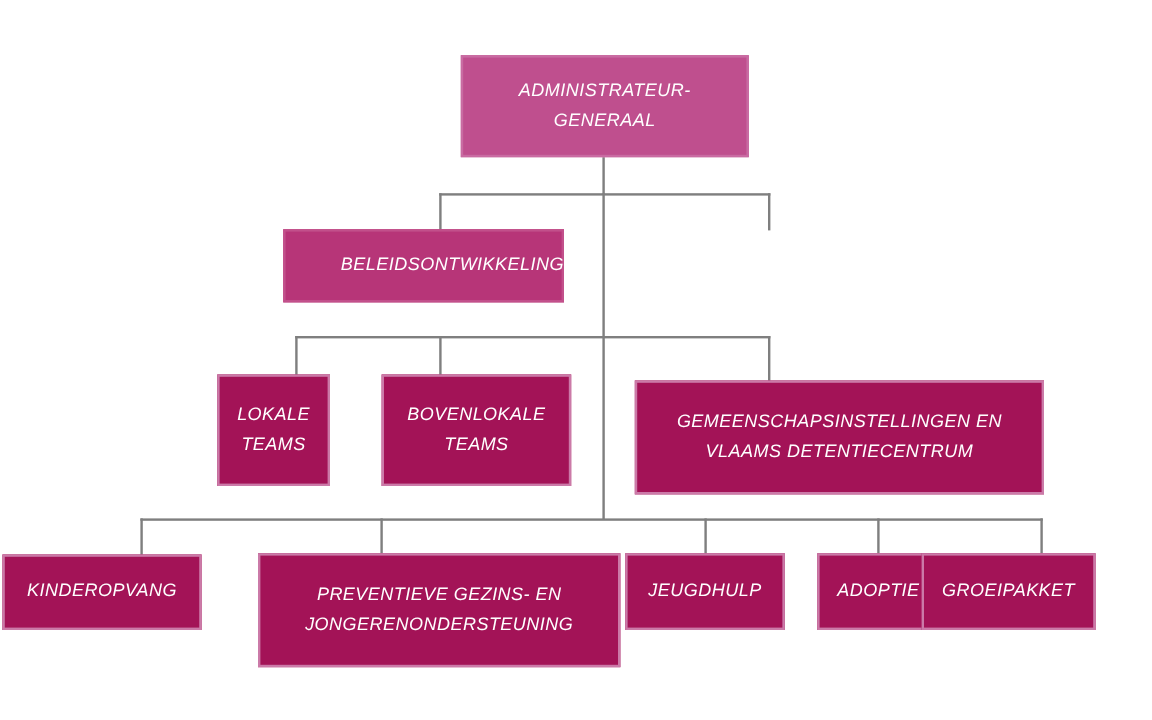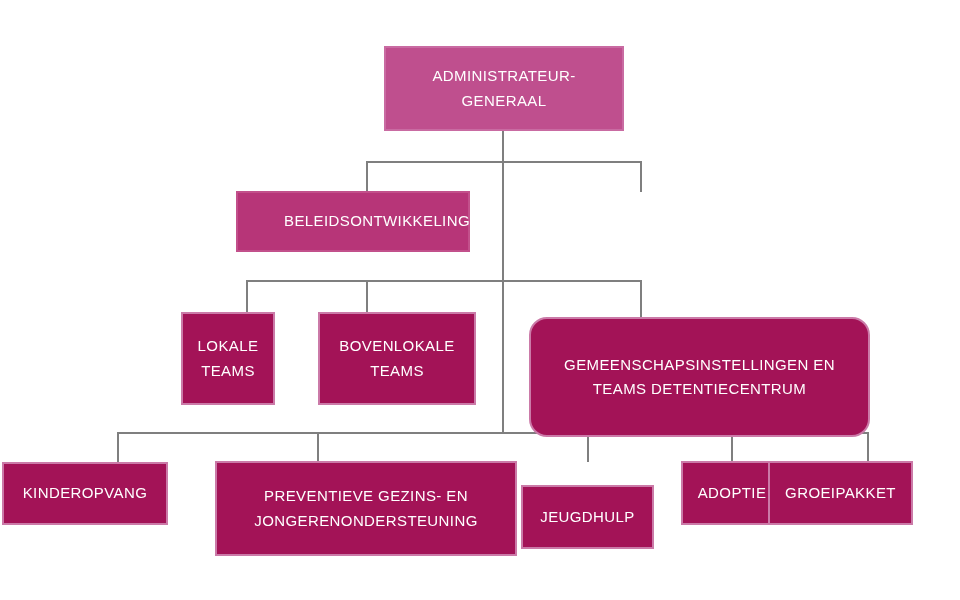--- a/index.html
+++ b/index.html
@@ -31,34 +31,34 @@
     flex-direction: column;
     align-items: center;
     justify-content: center;
     text-align: center;
     color: var(--text);
     font-size: 15px;
     letter-spacing: 0.4px;
     line-height: 1.62;
     z-index: 2;
   }
-  .node .line { display: block; }
+  .node .line { display: block; font-style: italic; }
   .l1 { background: var(--level1-fill); border: 2px solid var(--level1-border); }
   .l2 { background: var(--level2-fill); border: 2px solid var(--level2-border); padding-left: 48px; }
   .l3 { background: var(--level3-fill); border: 2px solid var(--level3-border); }
 
   #n-root         { left: 384px; top: 46px;  width: 240px; height: 85px; }
   #n-beleid       { left: 236px; top: 191px; width: 234px; height: 61px; }
   #n-organisatie  { left: 541px; top: 191px; width: 268px; height: 61px; }
   #n-lokale       { left: 181px; top: 312px; width: 94px;  height: 93px; }
   #n-bovenlokale  { left: 318px; top: 312px; width: 158px; height: 93px; }
-  #n-gemeenschaps { left: 529px; top: 317px; width: 341px; height: 120px; border-radius: 18px; }
+  #n-gemeenschaps { left: 529px; top: 317px; width: 341px; height: 95px; }
   #n-kinderopvang { left: 2px;   top: 462px; width: 166px; height: 63px; text-align: right; }
   #n-preventieve  { left: 195px; top: 461px; width: 302px; height: 95px; margin-left: 20px; }
-  #n-jeugdhulp    { left: 521px; top: 461px; width: 133px; height: 64px; margin-top: 24px; }
+  #n-jeugdhulp    { left: 521px; top: 461px; width: 133px; height: 64px; }
   #n-adoptie      { left: 681px; top: 461px; width: 102px; height: 64px; }
   #n-groeipakket  { left: 768px; top: 461px; width: 145px; height: 64px; }
 
   .cline { position: absolute; background: var(--connector); z-index: 1; }
   #c-v-root         { left: 502px; top: 131px; width: 2px;   height: 31px; }
   #c-h1             { left: 366px; top: 161px; width: 276px; height: 2px; }
   #c-v-beleid       { left: 366px; top: 161px; width: 2px;   height: 31px; }
   #c-v-organisatie  { left: 640px; top: 161px; width: 2px;   height: 31px; }
   #c-v-trunk        { left: 502px; top: 161px; width: 2px;   height: 272px; }
   #c-h2             { left: 246px; top: 280px; width: 396px; height: 2px; }
@@ -105,21 +105,21 @@
   <div class="node l3" id="n-lokale">
     <span class="line">LOKALE</span>
     <span class="line">TEAMS</span>
   </div>
   <div class="node l3" id="n-bovenlokale">
     <span class="line">BOVENLOKALE</span>
     <span class="line">TEAMS</span>
   </div>
   <div class="node l3" id="n-gemeenschaps">
     <span class="line">GEMEENSCHAPSINSTELLINGEN EN</span>
-    <span class="line">TEAMS DETENTIECENTRUM</span>
+    <span class="line">VLAAMS DETENTIECENTRUM</span>
   </div>
 
   <div class="node l3" id="n-kinderopvang">
     <span class="line">KINDEROPVANG</span>
   </div>
   <div class="node l3" id="n-preventieve">
     <span class="line">PREVENTIEVE GEZINS- EN</span>
     <span class="line">JONGERENONDERSTEUNING</span>
   </div>
   <div class="node l3" id="n-jeugdhulp">

